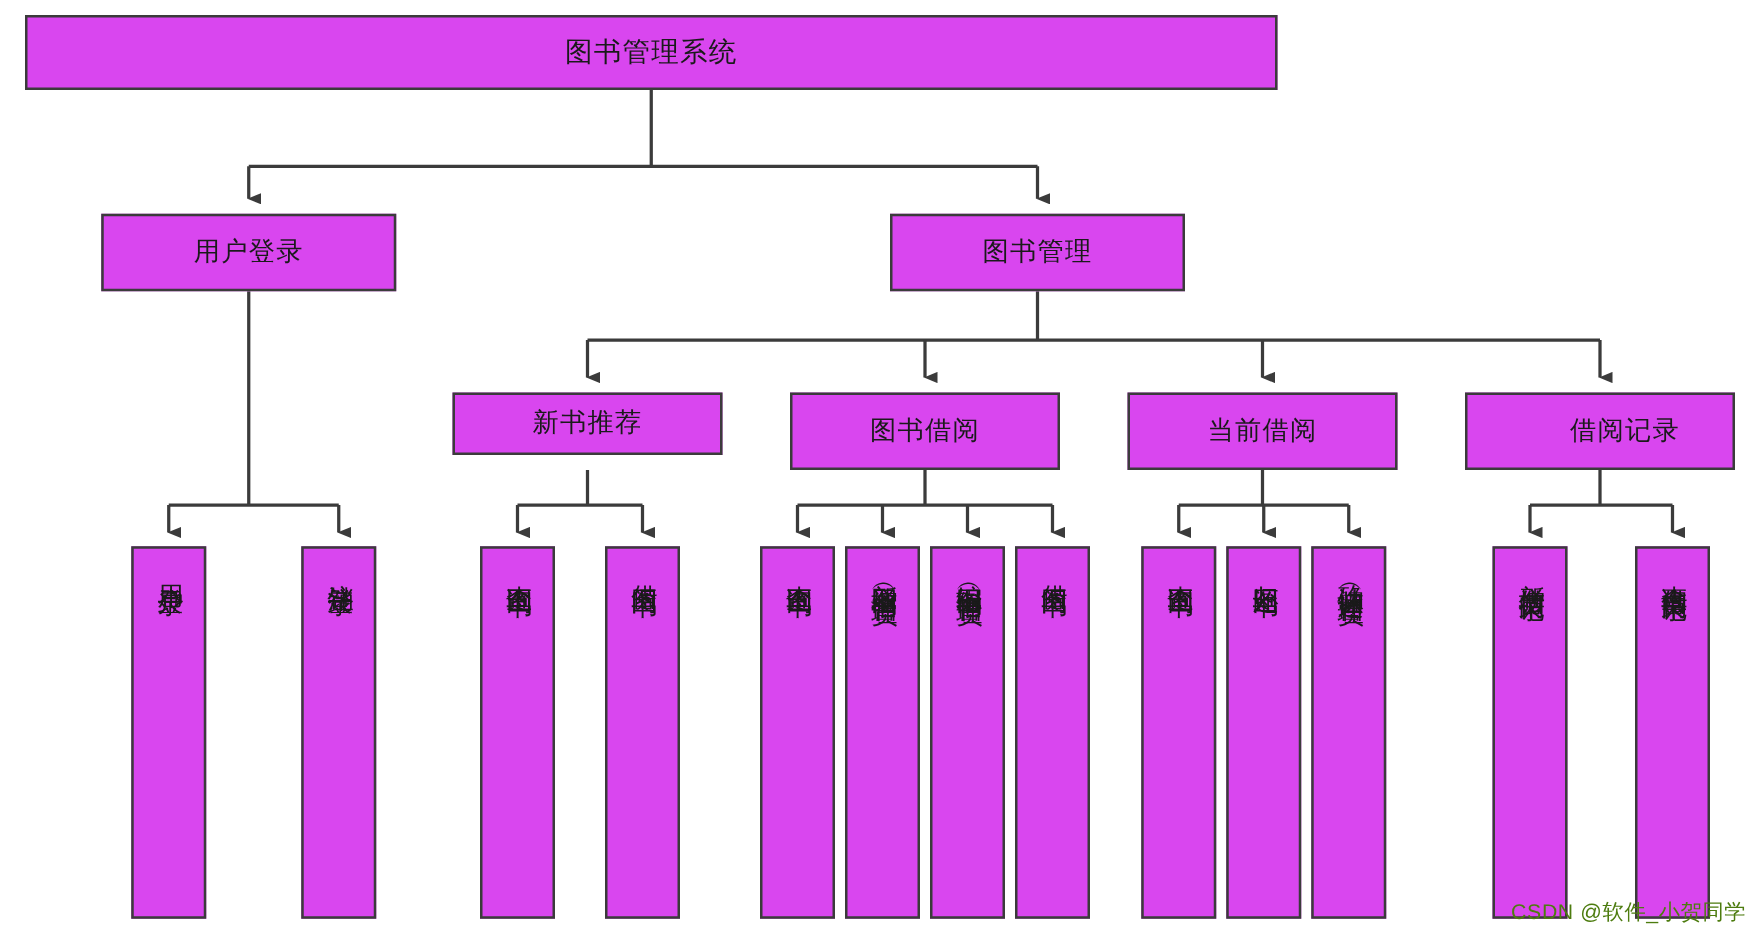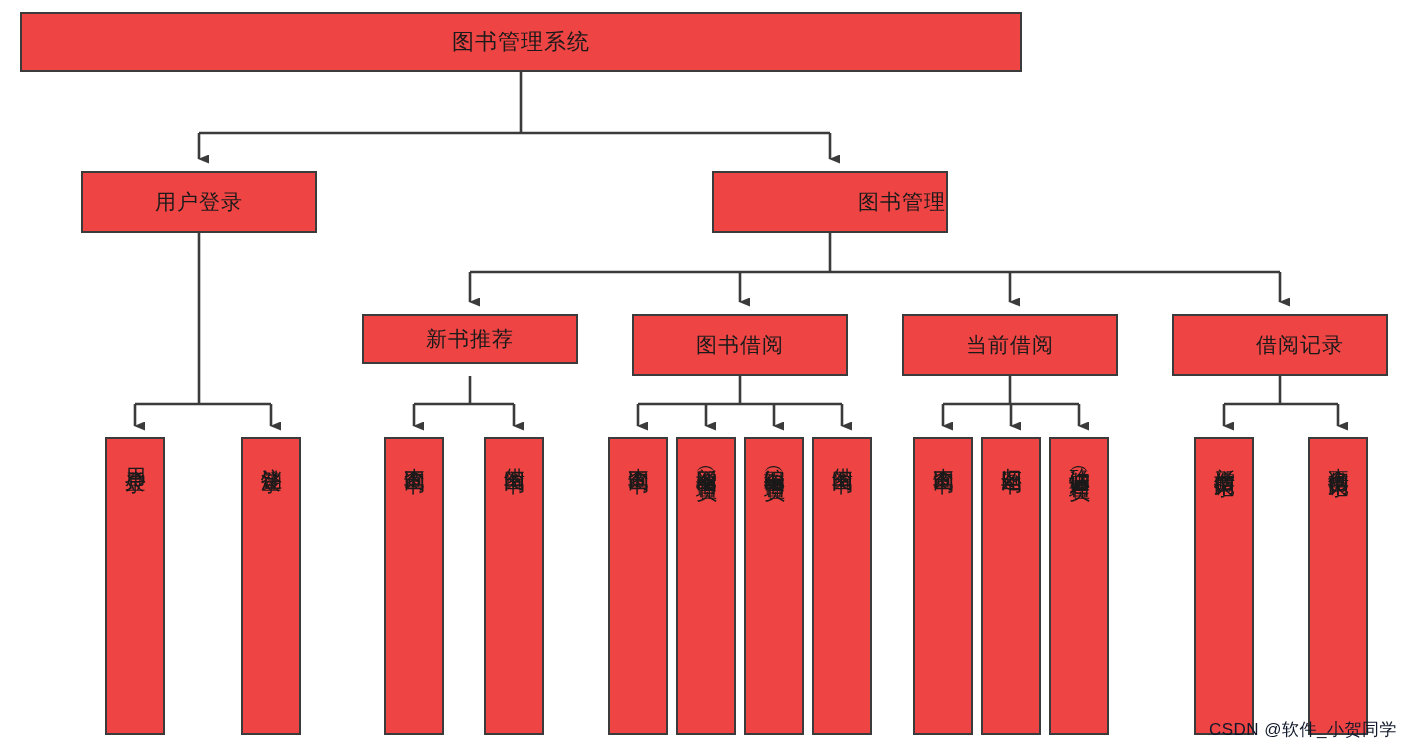--- a/index.html
+++ b/index.html
@@ -17,21 +17,21 @@
   }
   
   #connector-layer{
     position:absolute;left:0;top:0;
     width:1405px;height:747px;
     pointer-events:none;
   }
   .node{
     position:absolute;
     box-sizing:border-box;
-    background:#ef4444;
+    background:#d946ef;
     border:2px solid #3b3b3b;
     display:flex;
     align-items:center;
     justify-content:center;
     color:#1a1a1a;
     z-index:2;
   }
   .node-label{
     font-size:21px;
     line-height:1.1;
@@ -52,21 +52,21 @@
     line-height:1.28;
     letter-spacing:2px;
     white-space:normal;
     max-height:270px;
   }
   .watermark{
     position:absolute;
     right:8px;
     bottom:6px;
     font-size:17px;
-    color:#0f172a;
+    color:#4d7c0f;
     letter-spacing:0.5px;
     z-index:5;
     white-space:nowrap;
     font-family:"Liberation Sans","DejaVu Sans",sans-serif;
     text-align:right;
   }
 </style>
 </head>
 <body>
 
@@ -123,21 +123,21 @@
   </svg>
 
   <div class="node root" style="left:20px;top:12px;width:1002px;height:60px;">
     <span class="node-label">图书管理系统</span>
   </div>
 
   <div class="node" style="left:81px;top:171px;width:236px;height:62px;">
     <span class="node-label">用户登录</span>
   </div>
 
-  <div class="node" style="left:712px;top:171px;width:236px;height:62px;justify-content:flex-end;">
+  <div class="node" style="left:712px;top:171px;width:236px;height:62px;">
     <span class="node-label">图书管理</span>
   </div>
 
   <div class="node" style="left:362px;top:314px;width:216px;height:50px;">
     <span class="node-label">新书推荐</span>
   </div>
 
   <div class="node" style="left:902px;top:314px;width:216px;height:62px;">
     <span class="node-label">当前借阅</span>
   </div>

